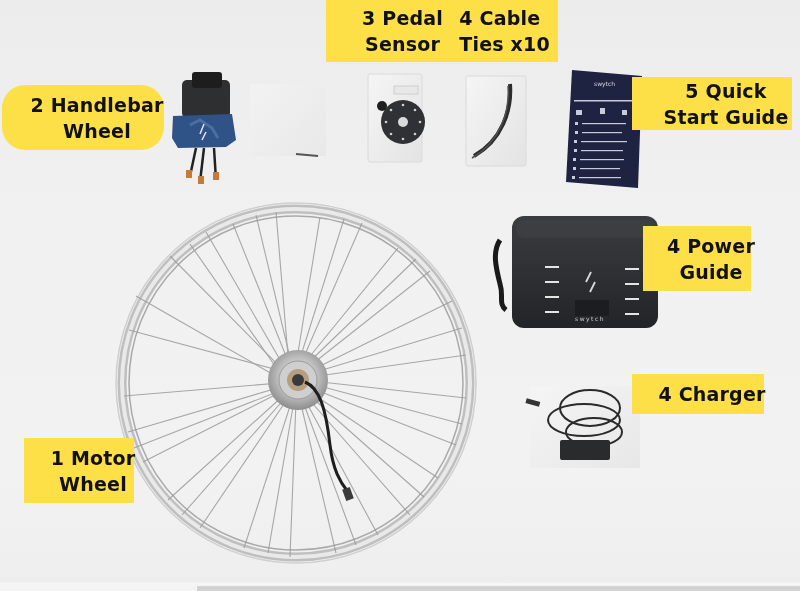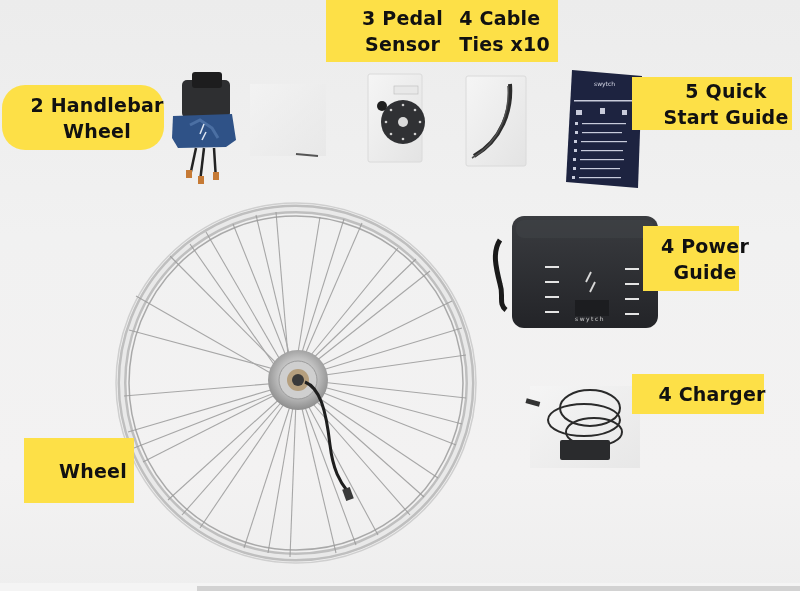--- a/index.html
+++ b/index.html
@@ -216,27 +216,28 @@
     <span>4 Cable</span>
     <span>Ties x10</span>
   </div>
 </div>
 
 <div class="label" style="left:632px; top:77px; width:160px; height:53px;">
   <span>5 Quick</span>
   <span>Start Guide</span>
 </div>
 
-<div class="label" style="left:643px; top:226px; width:96px; height:65px;">
+<div class="label" style="left:643px; top:226px; width:108px; height:65px;">
   <span>4 Power</span>
   <span>Guide</span>
 </div>
 
 <div class="label" style="left:632px; top:374px; width:132px; height:40px;">
   <span>4 Charger</span>
 </div>
 
 <div class="label" style="left:24px; top:438px; width:110px; height:65px;">
+  <span>1 Motor</span>
   <span>Wheel</span>
 </div>
 
 <div class="scroll-track"></div>
 <div class="scroll-thumb"></div>
 
 </body></html>

